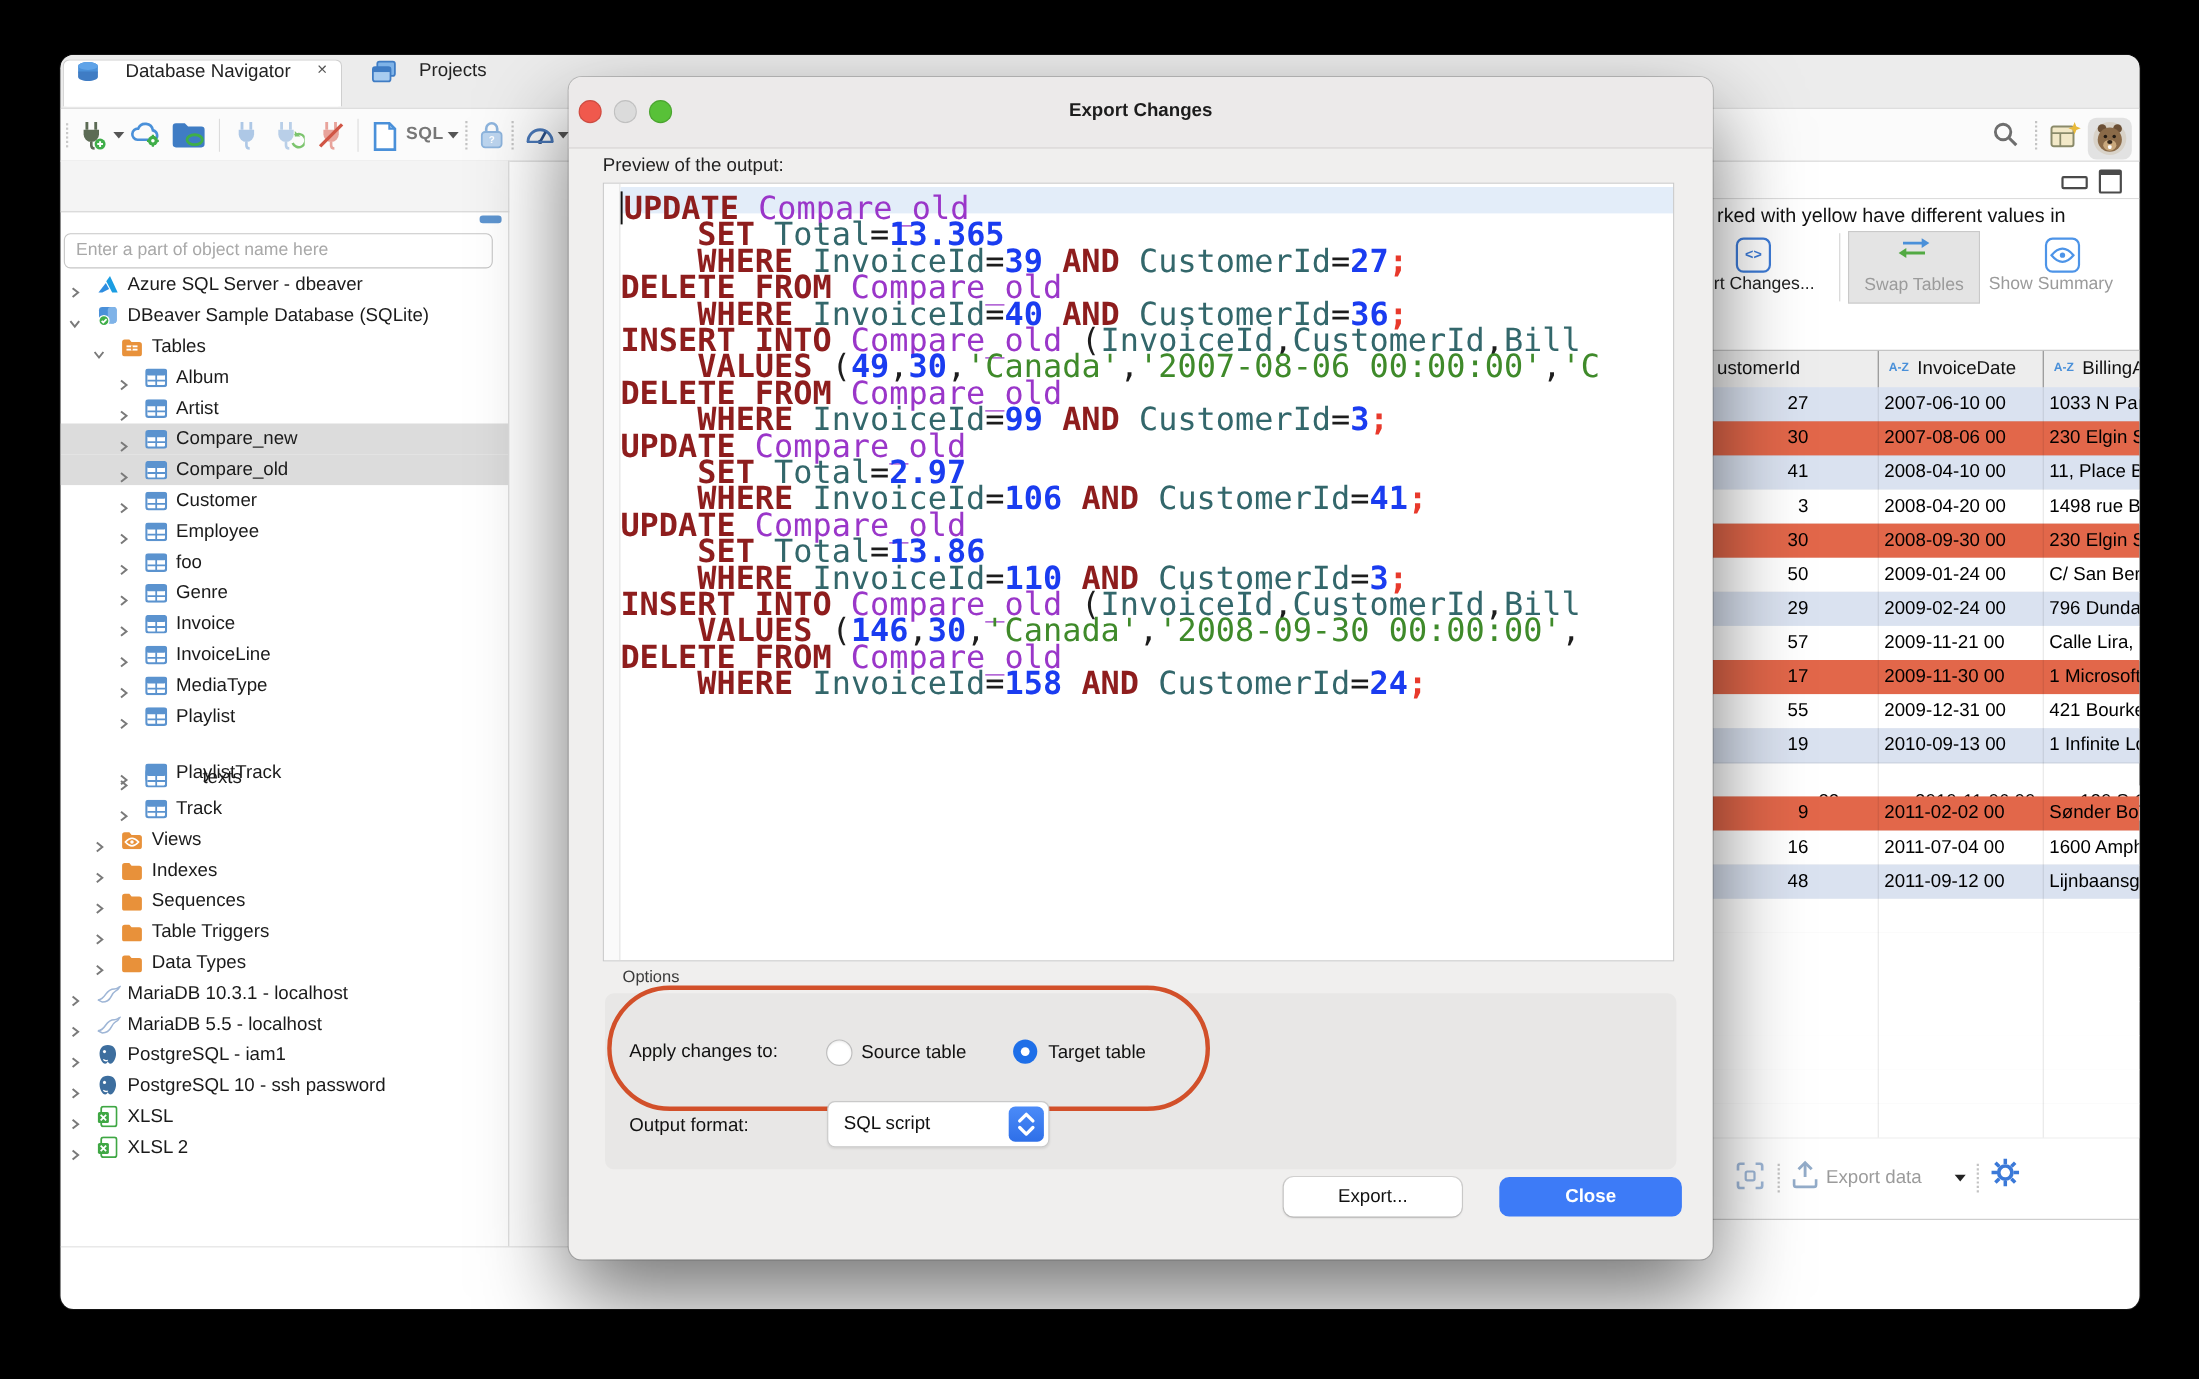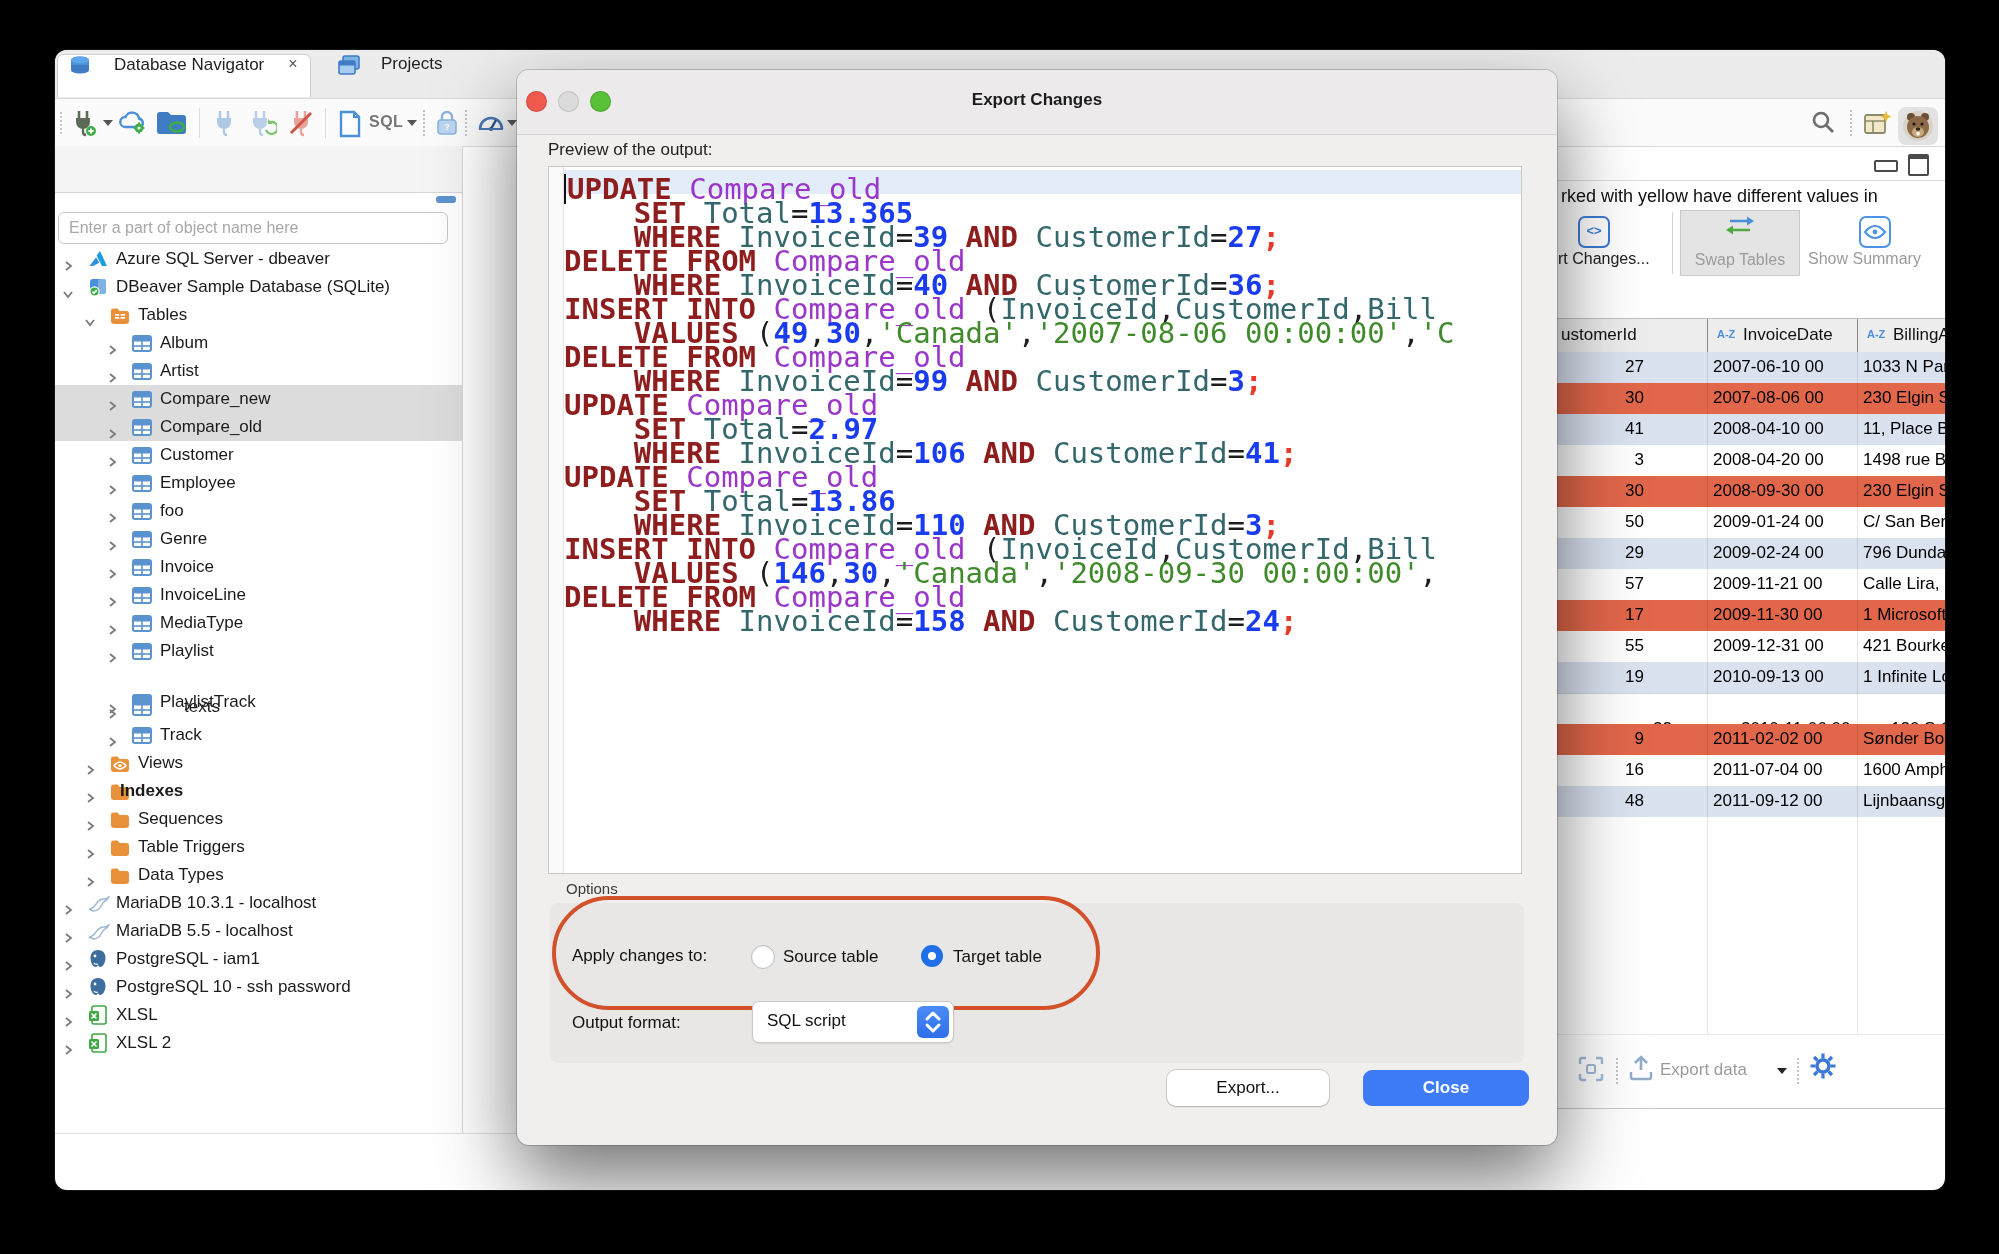--- a/index.html
+++ b/index.html
@@ -479,21 +479,21 @@
             </svg></span>
           <span class="tlabel" style="left: 83px;">Views</span>
         </div>
         <div class="tree-row" style="top: 727px;">
           <span class="chev" style="left: 29px;"><svg width="12" height="12" viewBox="0 0 12 12">
               <path d="M4 2l5 4-5 4" fill="none" stroke="#7a7a7a" stroke-width="1.8"></path>
             </svg></span>
           <span class="ticon" style="left: 55px;"><svg width="20" height="17" viewBox="0 0 20 17">
               <path d="M1 4q0-2.4 2.4-2.4h4.2L9.6 4h7q2.4 0 2.4 2.4v8.2q0 2.4-2.4 2.4H3.4Q1 17 1 14.6z" fill="#e8913a"></path>
             </svg></span>
-          <span class="tlabel" style="left: 65px; font-weight: bold;">Indexes</span>
+          <span class="tlabel" style="left: 83px;">Indexes</span>
         </div>
         <div class="tree-row" style="top: 755px;">
           <span class="chev" style="left: 29px;"><svg width="12" height="12" viewBox="0 0 12 12">
               <path d="M4 2l5 4-5 4" fill="none" stroke="#7a7a7a" stroke-width="1.8"></path>
             </svg></span>
           <span class="ticon" style="left: 55px;"><svg width="20" height="17" viewBox="0 0 20 17">
               <path d="M1 4q0-2.4 2.4-2.4h4.2L9.6 4h7q2.4 0 2.4 2.4v8.2q0 2.4-2.4 2.4H3.4Q1 17 1 14.6z" fill="#e8913a"></path>
             </svg></span>
           <span class="tlabel" style="left: 83px;">Sequences</span>
         </div>

